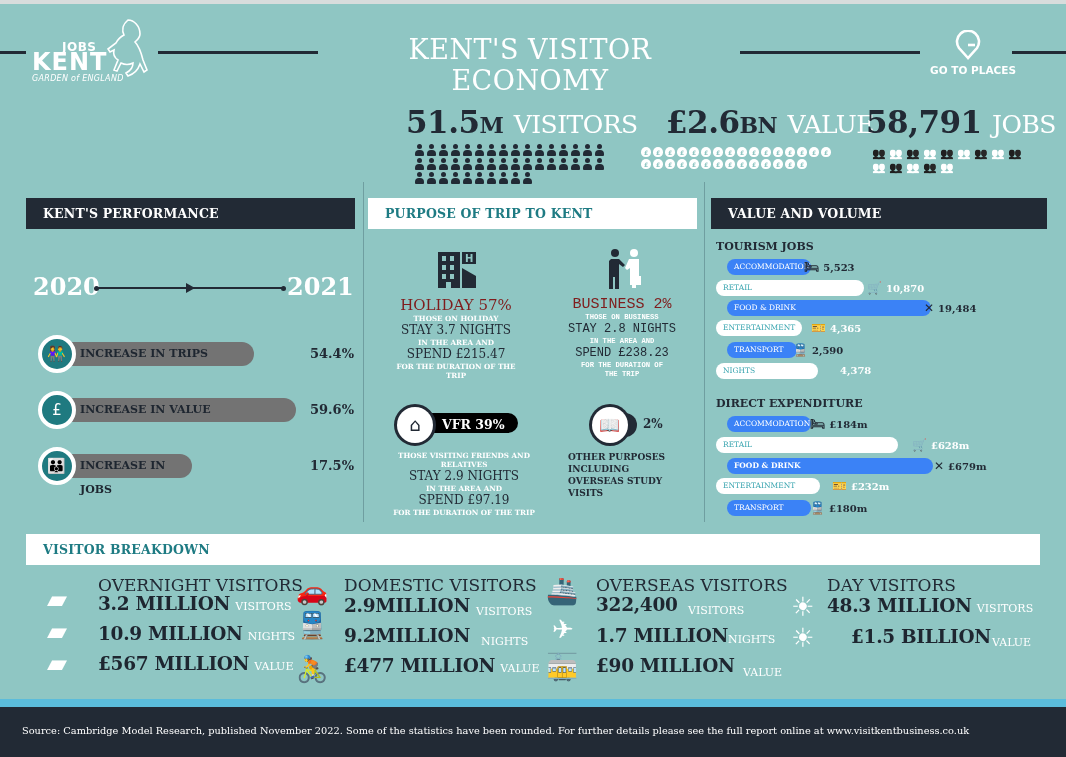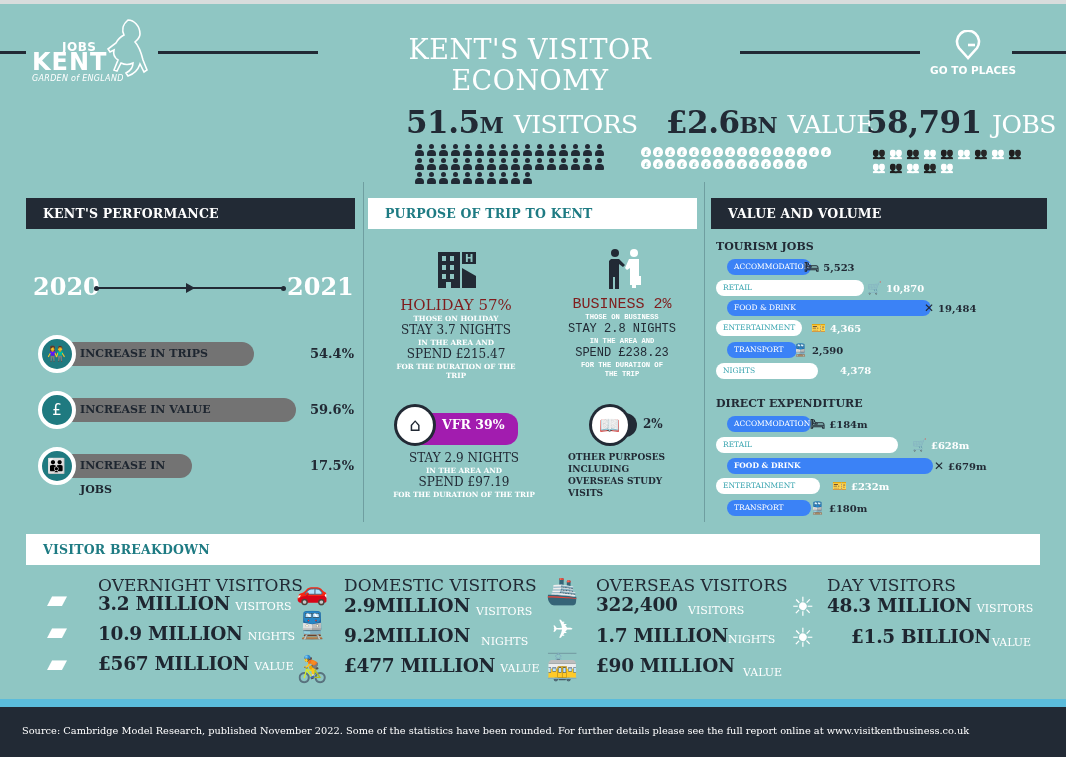--- a/index.html
+++ b/index.html
@@ -36,21 +36,21 @@
   .arrowline::before, .arrowline::after { content: ""; position: absolute; top: -1.5px; width: 5px; height: 5px; border-radius: 50%; background: #222a35; }
   .arrowline::before { left: -2px; } .arrowline::after { right: -2px; }
   .arrowhead { position: absolute; left: 186px; top: 283px; width: 0; height: 0; border-left: 9px solid #222a35; border-top: 5px solid transparent; border-bottom: 5px solid transparent; }
   .perf-pill { position: absolute; height: 24px; background: #737373; border-radius: 12px; font-size: 11px; font-weight: bold; line-height: 24px; padding-left: 38px; color: #1e2630; }
   .perf-icon { position: absolute; width: 38px; height: 38px; border-radius: 50%; background: #1f7a80; border: 4px solid #fff; color: #fff; text-align: center; line-height: 30px; font-size: 15px; font-family: "DejaVu Sans", sans-serif; }
   .perf-val { position: absolute; left: 300px; font-size: 13px; font-weight: bold; width: 54px; text-align: right; }
   .trip { position: absolute; text-align: center; }
   .trip .head { font-size: 15px; color: #7f1d1d; white-space: nowrap; }
   .trip .small { font-size: 7.2px; font-weight: bold; color: #fff; line-height: 9px; }
   .trip .mid { font-size: 12px; color: #222a35; line-height: 15px; }
-  .vfr-pill { position: absolute; left: 400px; top: 413px; width: 118px; height: 32px; background: #a21caf; border-radius: 12px; color: #fff; font-size: 12.5px; font-weight: bold; line-height: 24px; padding-left: 42px; }
+  .vfr-pill { position: absolute; left: 400px; top: 413px; width: 118px; height: 20px; background: #000000; border-radius: 12px; color: #fff; font-size: 12.5px; font-weight: bold; line-height: 24px; padding-left: 42px; }
   .vfr-icon { position: absolute; left: 394px; top: 404px; width: 42px; height: 42px; border-radius: 50%; background: #222a35; border: 3px solid #222a35; }
   .vfr-icon .inner { width: 36px; height: 36px; border-radius: 50%; background: #fff; color: #222a35; text-align: center; line-height: 36px; font-size: 18px; font-family: "DejaVu Sans", sans-serif; }
   .other-icon { position: absolute; left: 589px; top: 404px; width: 42px; height: 42px; border-radius: 50%; background: #222a35; padding: 3px; }
   .other-icon .inner { width: 36px; height: 36px; border-radius: 50%; background: #fff; color: #222a35; text-align: center; line-height: 36px; font-size: 17px; font-family: "DejaVu Sans", sans-serif; }
   .other-tail { position: absolute; left: 615px; top: 413px; width: 22px; height: 24px; background: #222a35; border-radius: 0 12px 12px 0; }
   .subhead { position: absolute; left: 716px; font-size: 11px; font-weight: bold; color: #222a35; }
   .bar { position: absolute; left: 716px; height: 16px; border-radius: 8px; font-size: 7.5px; line-height: 16px; padding-left: 7px; white-space: nowrap; }
   .bar.dark { background: #3b82f6; color: #fff; margin-left: 11px; }
   .bar.light { background: #fff; color: #3aa5b0; }
   .bar-val { position: absolute; font-size: 10px; font-weight: bold; white-space: nowrap; line-height: 16px; }
@@ -262,20 +262,21 @@
   <div class="small">IN THE AREA AND</div>
   <div class="mid">SPEND £238.23</div>
   <div class="small" style="padding:0 34px;">FOR THE DURATION OF THE TRIP</div>
 </div>
 
 <div class="vfr-pill"><span>VFR 39%</span></div>
 <div class="vfr-icon">
     <div class="inner">⌂</div>
   </div>
 <div class="trip" style="left:374px;top:451px;width:180px;">
+  <div class="small">THOSE VISITING FRIENDS AND RELATIVES</div>
   <div class="mid">STAY 2.9 NIGHTS</div>
   <div class="small">IN THE AREA AND</div>
   <div class="mid">SPEND £97.19</div>
   <div class="small">FOR THE DURATION OF THE TRIP</div>
 </div>
 
 <div class="other-tail"></div>
 <div class="other-icon">
     <div class="inner">📖</div>
   </div>

